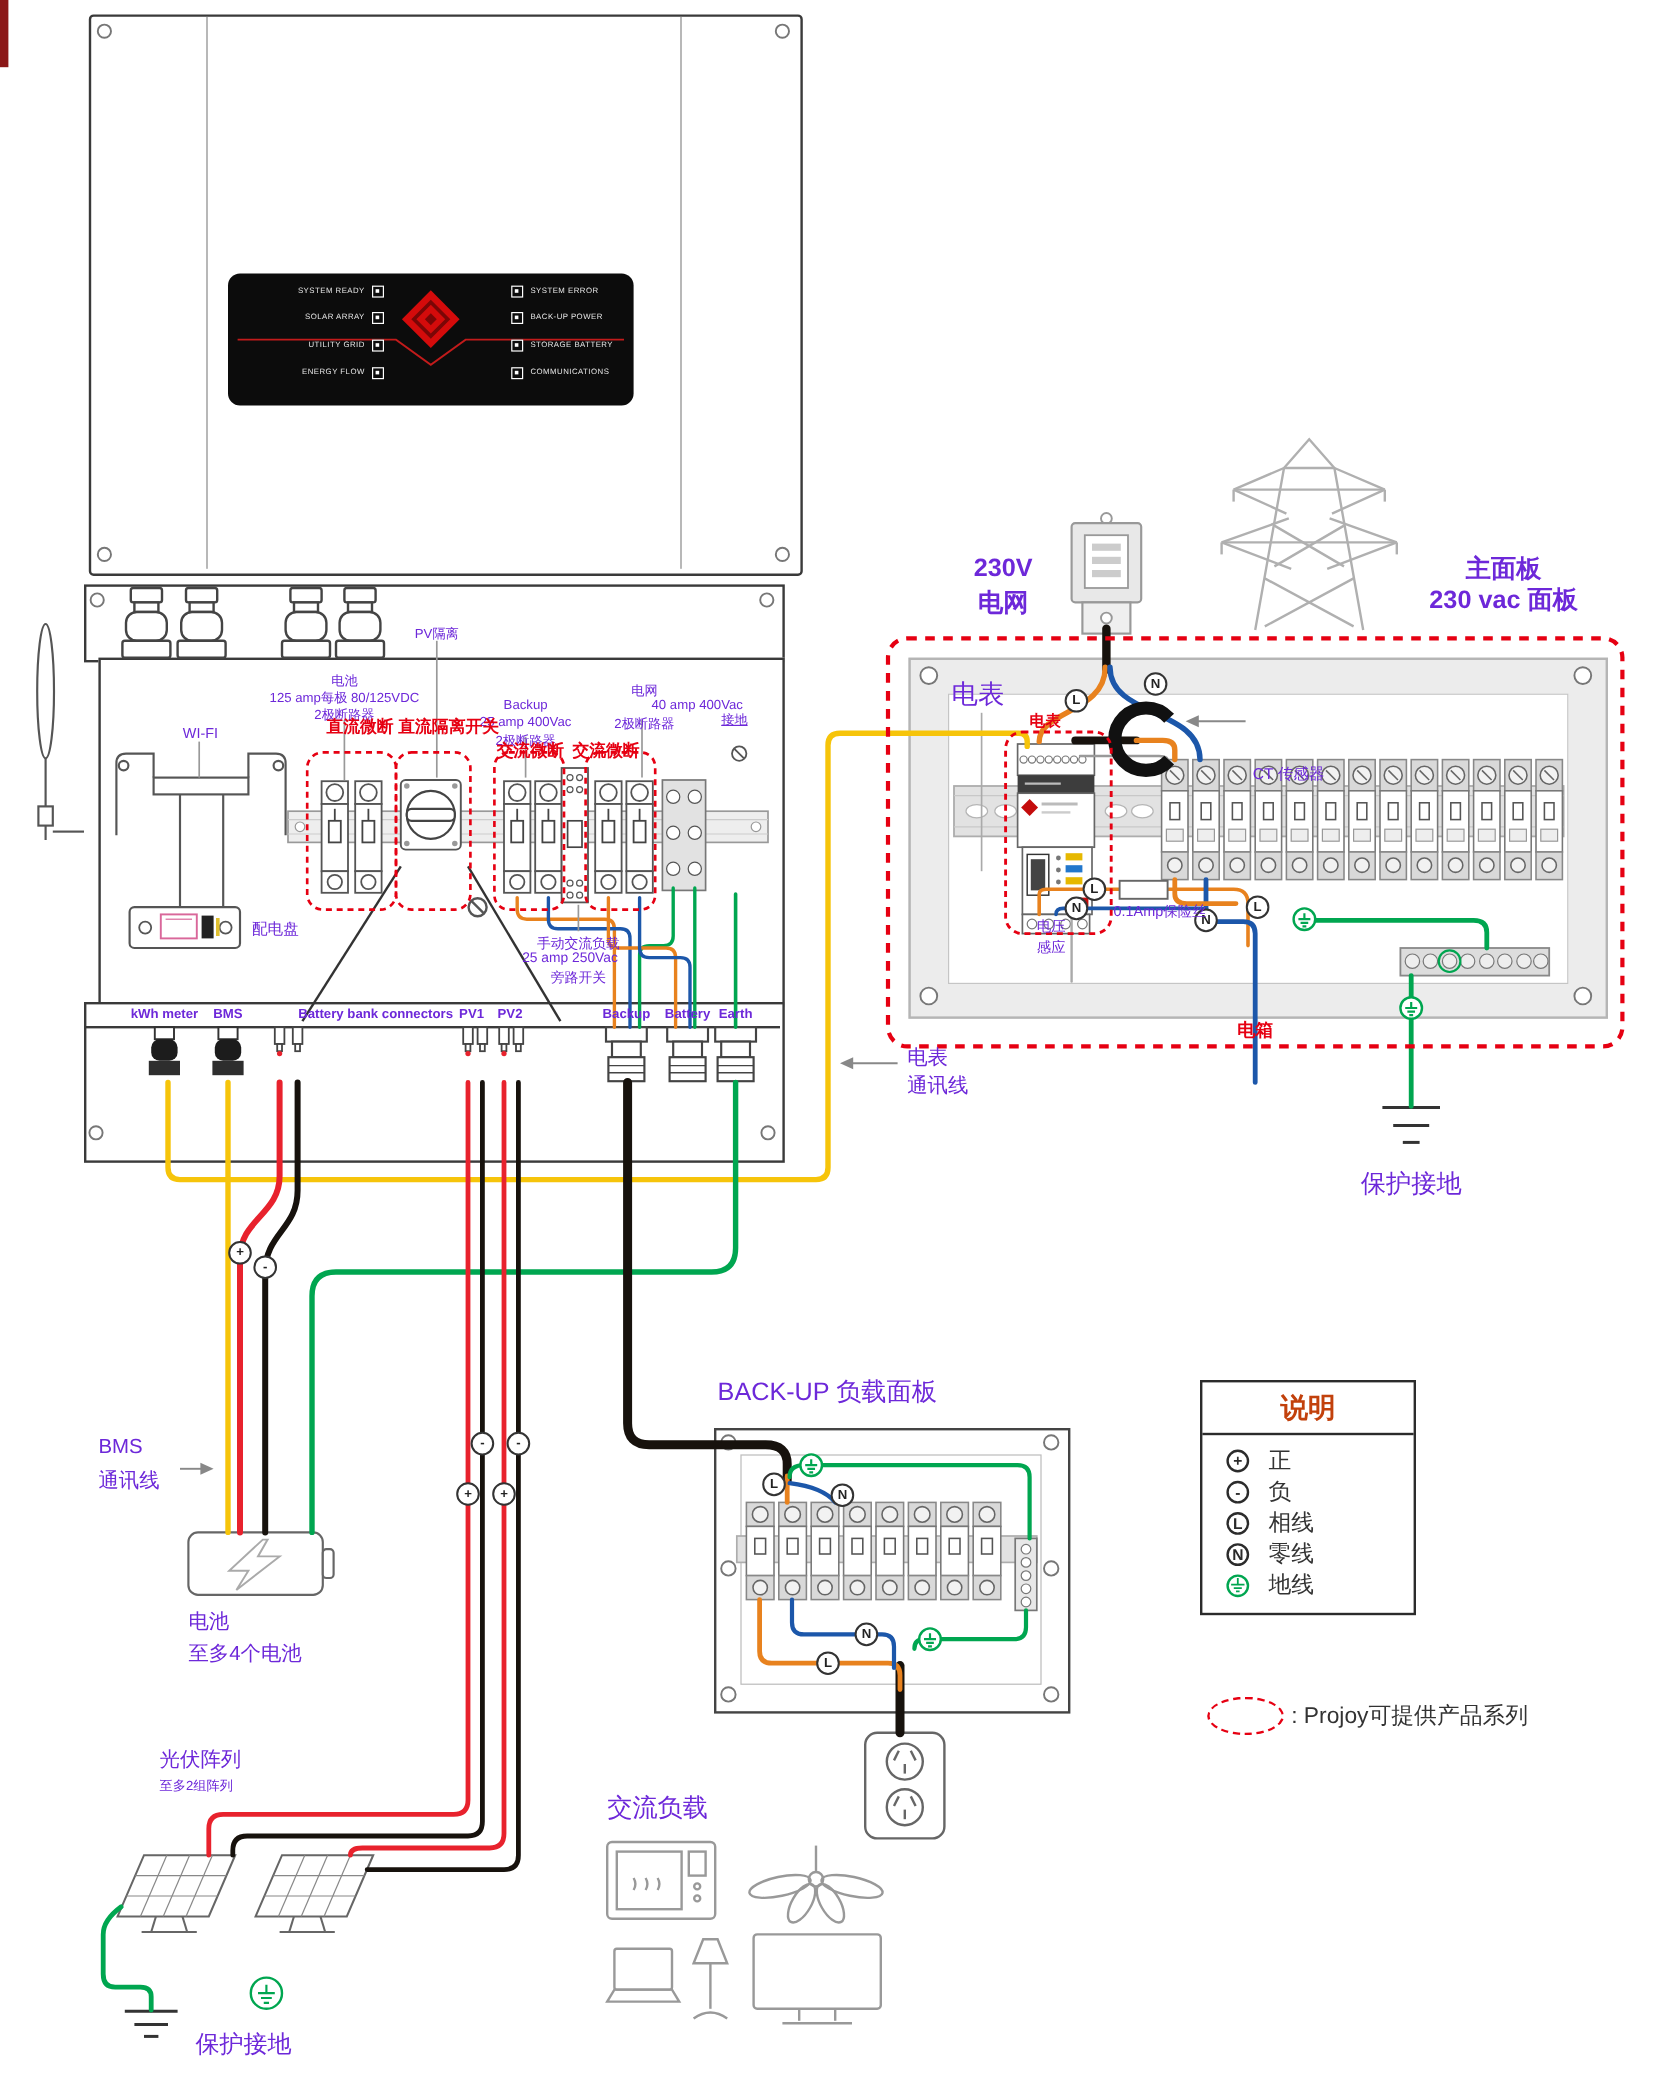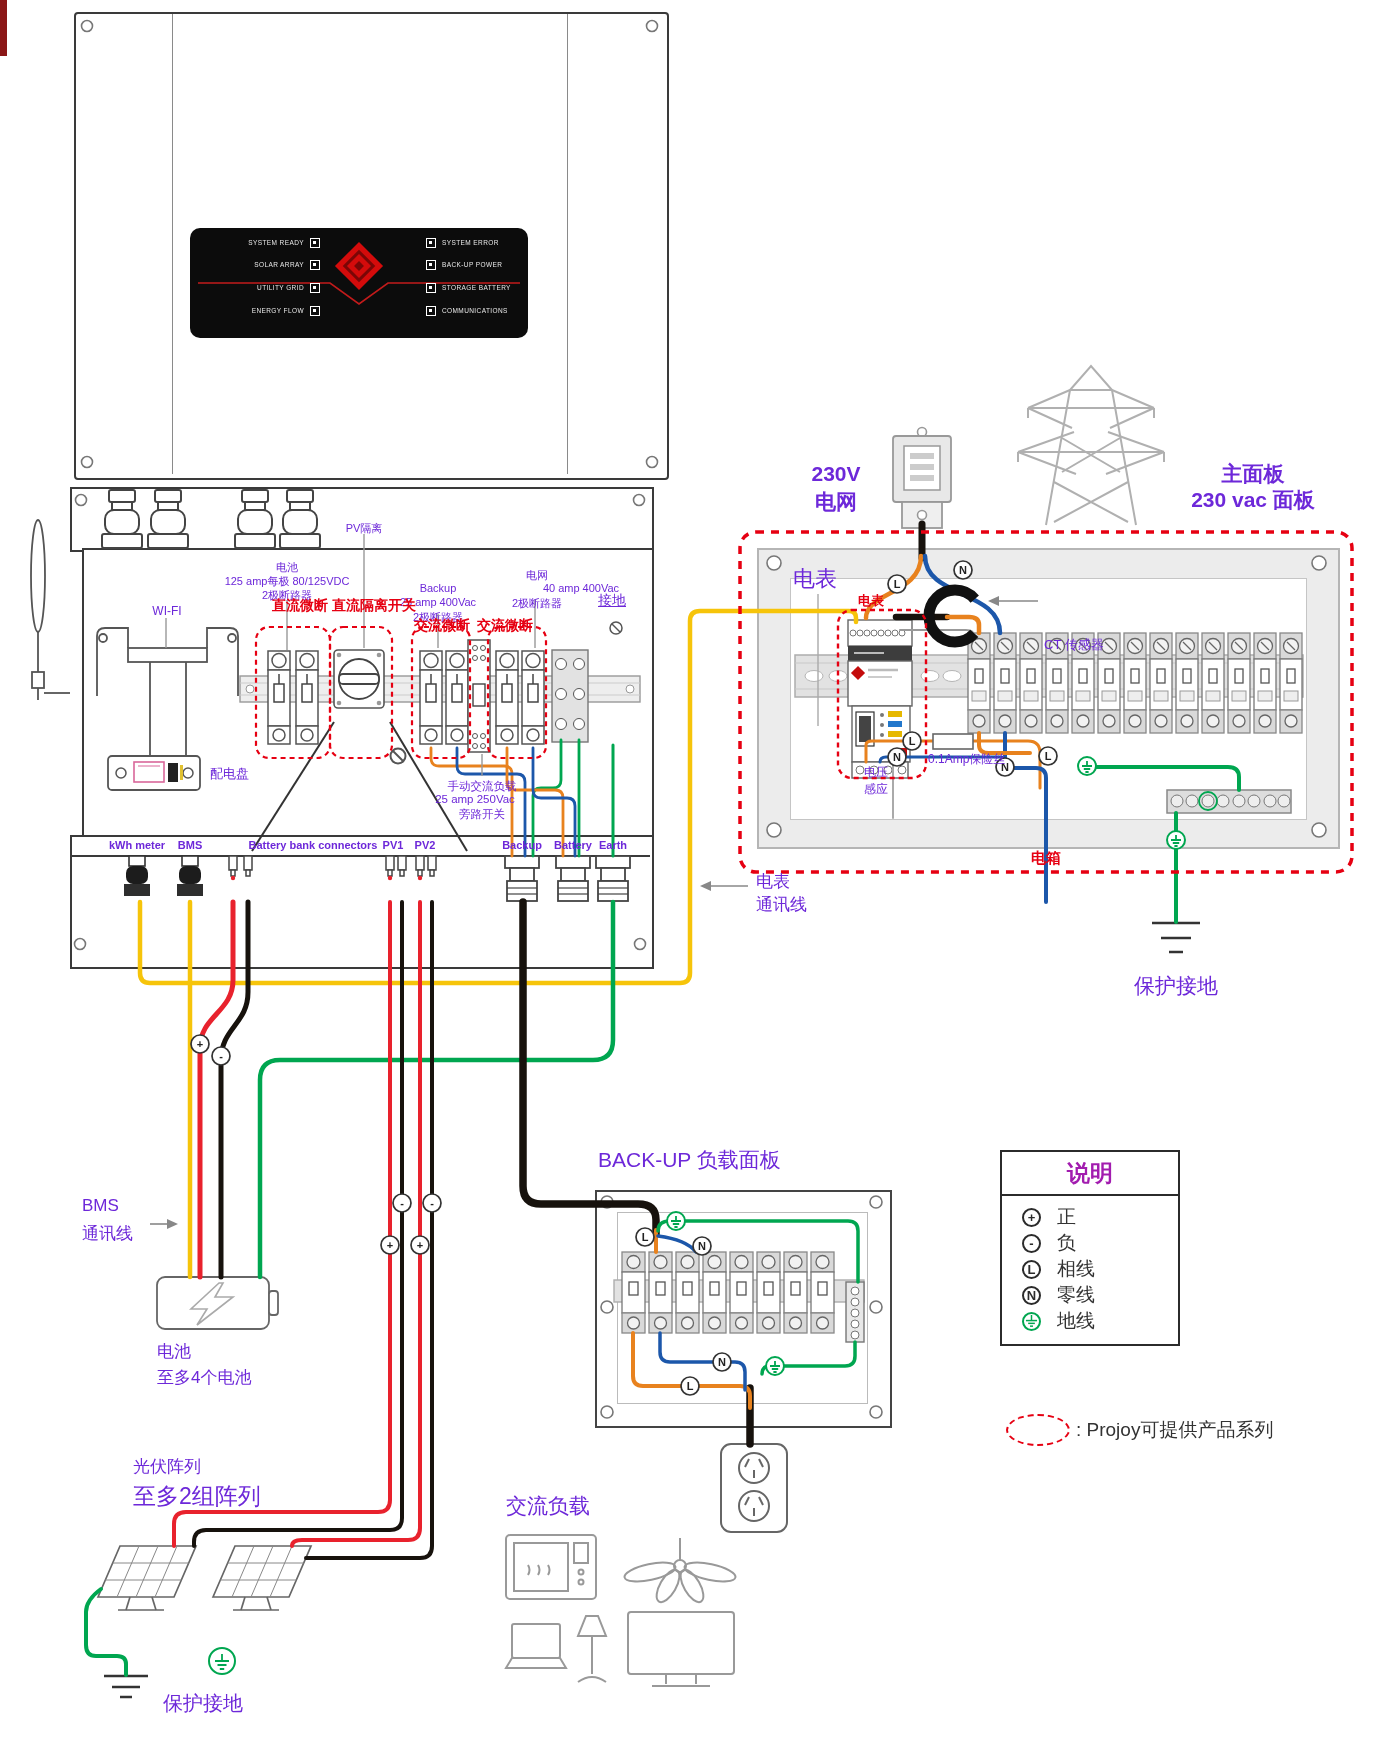--- a/index.html
+++ b/index.html
@@ -10,21 +10,21 @@
   .c{transform:translateX(-50%);text-align:center;}
   .b{font-weight:bold;}
   .red{color:#e60012;}
   .panel{position:absolute;background:#fff;z-index:1;}
   .led-panel{position:absolute;left:190px;top:228px;width:338px;height:110px;background:#0c0c0c;border-radius:10px;z-index:2;}
   .led-lab{position:absolute;color:#e8e8e8;font-size:6.5px;letter-spacing:.4px;white-space:nowrap;z-index:10;}
   .led-dot{position:absolute;width:8px;height:8px;border:1.2px solid #fff;background:#0c0c0c;z-index:10;}
   .led-dot::after{content:"";position:absolute;left:2px;top:2px;width:3px;height:3px;background:#fff;}
   .vline{position:absolute;width:0;border-left:1.5px solid #8a8a8a;z-index:2;}
   .legend{position:absolute;left:1000px;top:1150px;width:176px;border:2.5px solid #2b2b2b;background:#fff;z-index:10;}
-  .legend .hd{height:42px;display:flex;align-items:center;justify-content:center;font-size:23px;font-weight:bold;border-bottom:2.5px solid #2b2b2b;color:#a21caf;}
+  .legend .hd{height:42px;display:flex;align-items:center;justify-content:center;font-size:23px;font-weight:bold;border-bottom:2.5px solid #2b2b2b;color:#c2410c;}
   .legend .rows{padding:8px 0 10px 20px;}
   .legend .row{display:flex;align-items:center;gap:16px;height:26px;font-size:19px;color:#333;}
   .sym{width:19px;height:19px;border:2px solid #2b2b2b;border-radius:50%;display:flex;align-items:center;justify-content:center;font-size:13px;font-weight:bold;color:#2b2b2b;box-sizing:border-box;}
   .projoy{position:absolute;left:1006px;top:1414px;display:flex;align-items:center;z-index:10;}
   .projoy .ell{width:60px;height:28px;border:2.5px dashed #e60012;border-radius:50%;}
   .projoy .tx{font-size:19px;color:#333;margin-left:6px;}
   svg.art{position:absolute;left:0;top:0;z-index:5;}
   svg text{font-family:"Liberation Sans","DejaVu Sans",sans-serif;}
   .mk circle{fill:#fff;stroke:#333;stroke-width:1.7;}
   .mk text{font-size:11px;font-weight:bold;fill:#222;text-anchor:middle;dominant-baseline:central;}
@@ -75,21 +75,21 @@
   <div class="t c" style="left:287px;top:560px;font-size:11px;">电池</div>
   <div class="t c" style="left:287px;top:574px;font-size:11px;">125 amp每极 80/125VDC</div>
   <div class="t c" style="left:287px;top:588px;font-size:11px;">2极断路器</div>
   <div class="t c" style="left:364px;top:521px;font-size:11px;">PV隔离</div>
   <div class="t c" style="left:438px;top:582px;font-size:11px;">Backup</div>
   <div class="t c" style="left:438px;top:596px;font-size:11px;">25 amp 400Vac</div>
   <div class="t c" style="left:438px;top:610px;font-size:11px;">2极断路器</div>
   <div class="t c" style="left:537px;top:568px;font-size:11px;">电网</div>
   <div class="t c" style="left:537px;top:582px;font-size:11px;margin-left:44px;">40 amp 400Vac</div>
   <div class="t c" style="left:537px;top:596px;font-size:11px;">2极断路器</div>
-  <div class="t c" style="left:612px;top:592px;font-size:14px;text-decoration:underline;">接地</div>
+  <div class="t c" style="left:612px;top:592px;font-size:11px;text-decoration:underline;">接地</div>
   <div class="t b red" style="left:272px;top:597px;font-size:14px;">直流微断 直流隔离开关</div>
   <div class="t b red c" style="left:442px;top:617px;font-size:14px;">交流微断</div>
   <div class="t b red c" style="left:505px;top:617px;font-size:14px;">交流微断</div>
   <div class="t c" style="left:482px;top:779px;font-size:11.5px;">手动交流负载</div>
   <div class="t c" style="left:475px;top:793px;font-size:11.5px;">25 amp 250Vac</div>
   <div class="t c" style="left:482px;top:807px;font-size:11.5px;">旁路开关</div>
   <div class="t" style="left:210px;top:765px;font-size:13px;">配电盘</div>
 
   <div class="t b c" style="left:137px;top:839px;font-size:11px;">kWh meter</div>
   <div class="t b c" style="left:190px;top:839px;font-size:11px;">BMS</div>
@@ -113,21 +113,21 @@
   <div class="t b red c" style="left:1046px;top:849px;font-size:15px;">电箱</div>
   <div class="t c" style="left:1176px;top:972px;font-size:21px;">保护接地</div>
 
   <div class="t" style="left:756px;top:870px;font-size:17px;">电表</div>
   <div class="t" style="left:756px;top:893px;font-size:17px;">通讯线</div>
   <div class="t" style="left:82px;top:1196px;font-size:17px;">BMS</div>
   <div class="t" style="left:82px;top:1222px;font-size:17px;">通讯线</div>
   <div class="t" style="left:157px;top:1340px;font-size:17px;">电池</div>
   <div class="t" style="left:157px;top:1366px;font-size:17px;">至多4个电池</div>
   <div class="t" style="left:133px;top:1455px;font-size:17px;">光伏阵列</div>
-  <div class="t" style="left:133px;top:1481px;font-size:23px;">至多2组阵列</div>
+  <div class="t" style="left:133px;top:1481px;font-size:11px;">至多2组阵列</div>
   <div class="t" style="left:163px;top:1690px;font-size:20px;">保护接地</div>
   <div class="t" style="left:598px;top:1146px;font-size:21px;">BACK-UP 负载面板</div>
   <div class="t" style="left:506px;top:1492px;font-size:21px;">交流负载</div>
 
   <div class="legend">
     <div class="hd">说明</div>
     <div class="rows">
       <div class="row">
         <span class="sym">+</span>
         <span>正</span>

